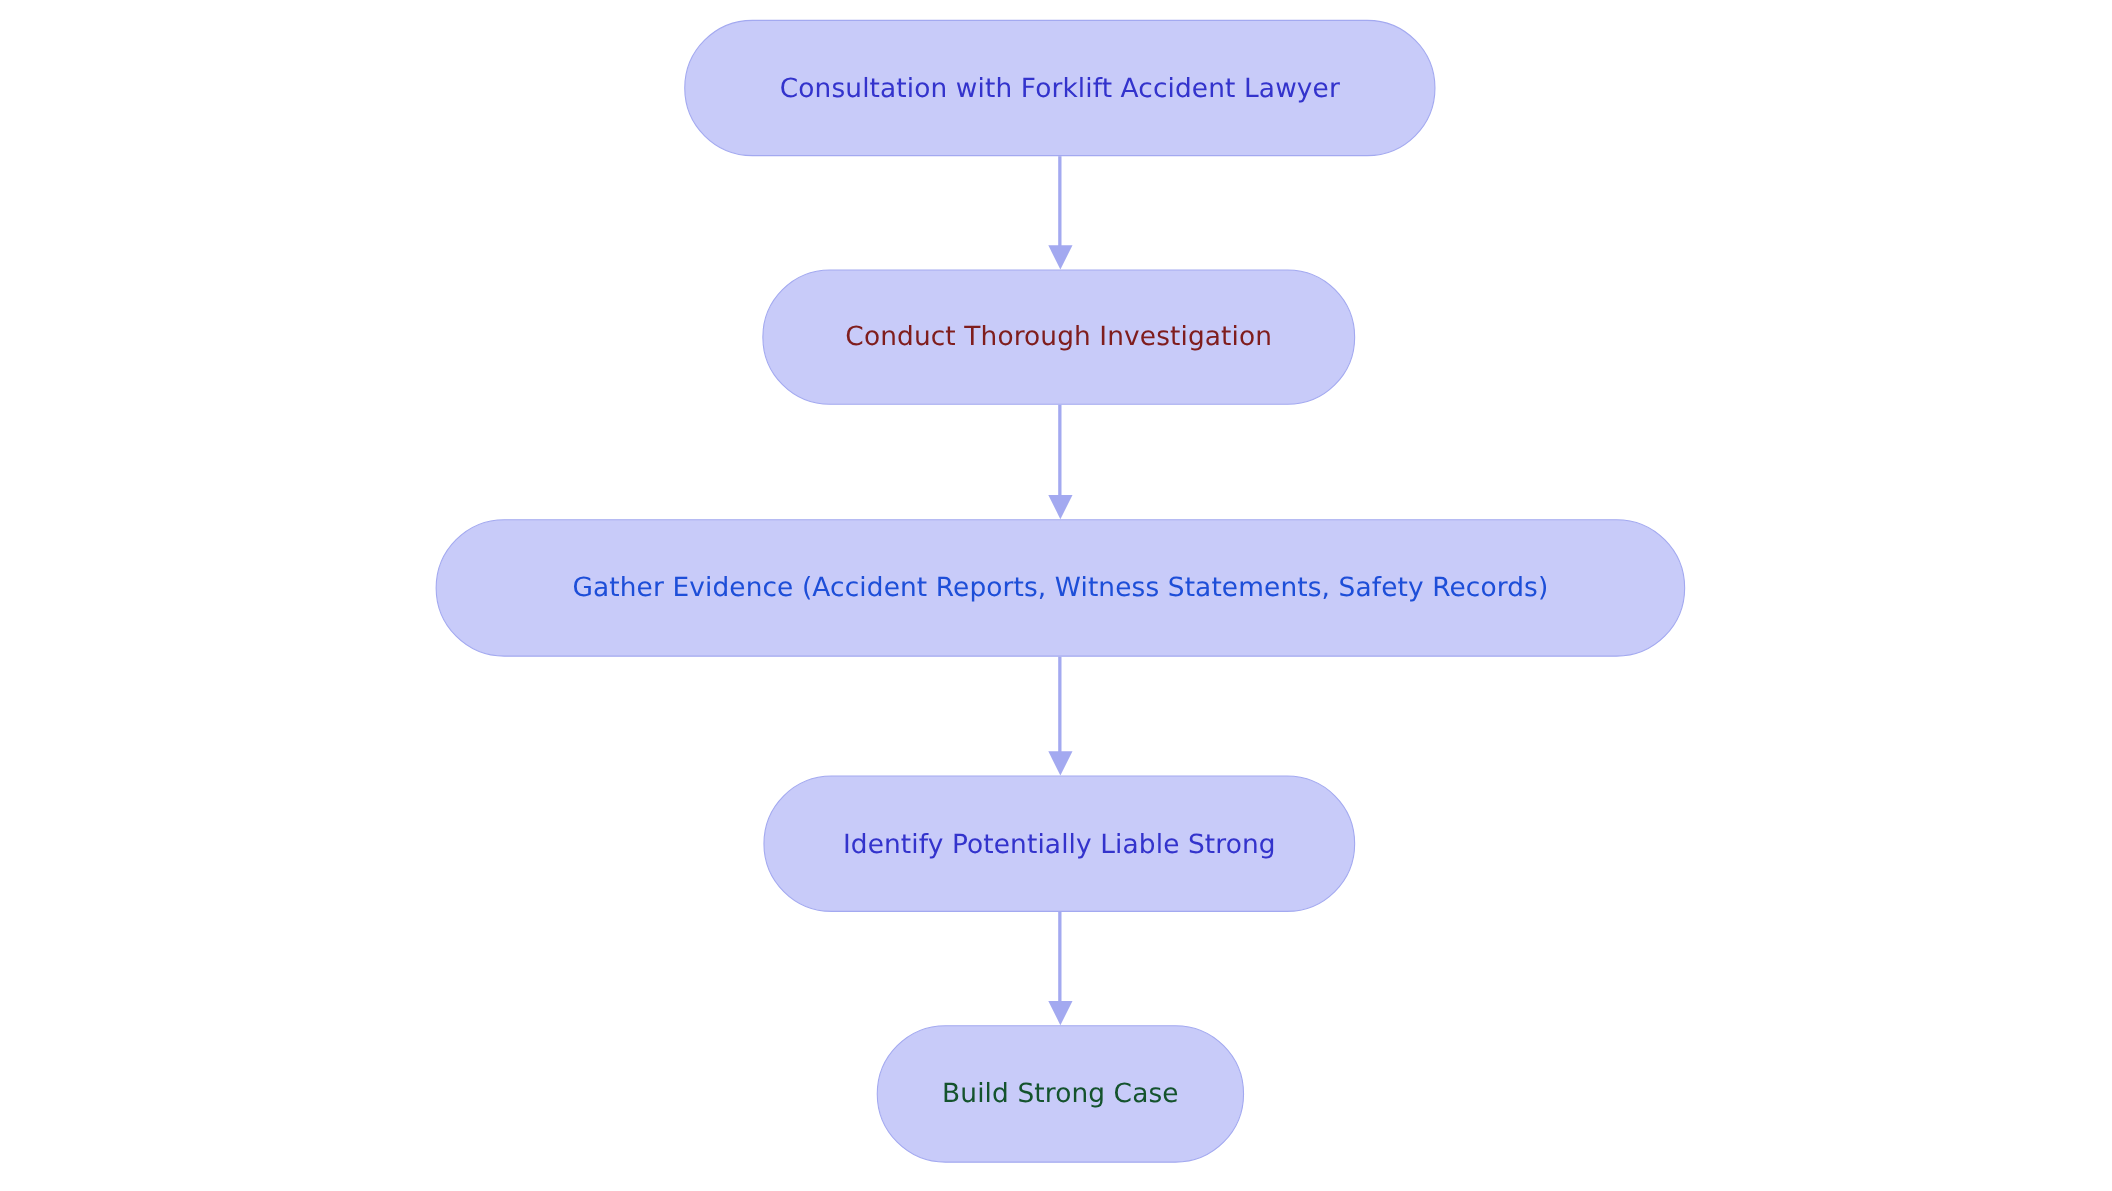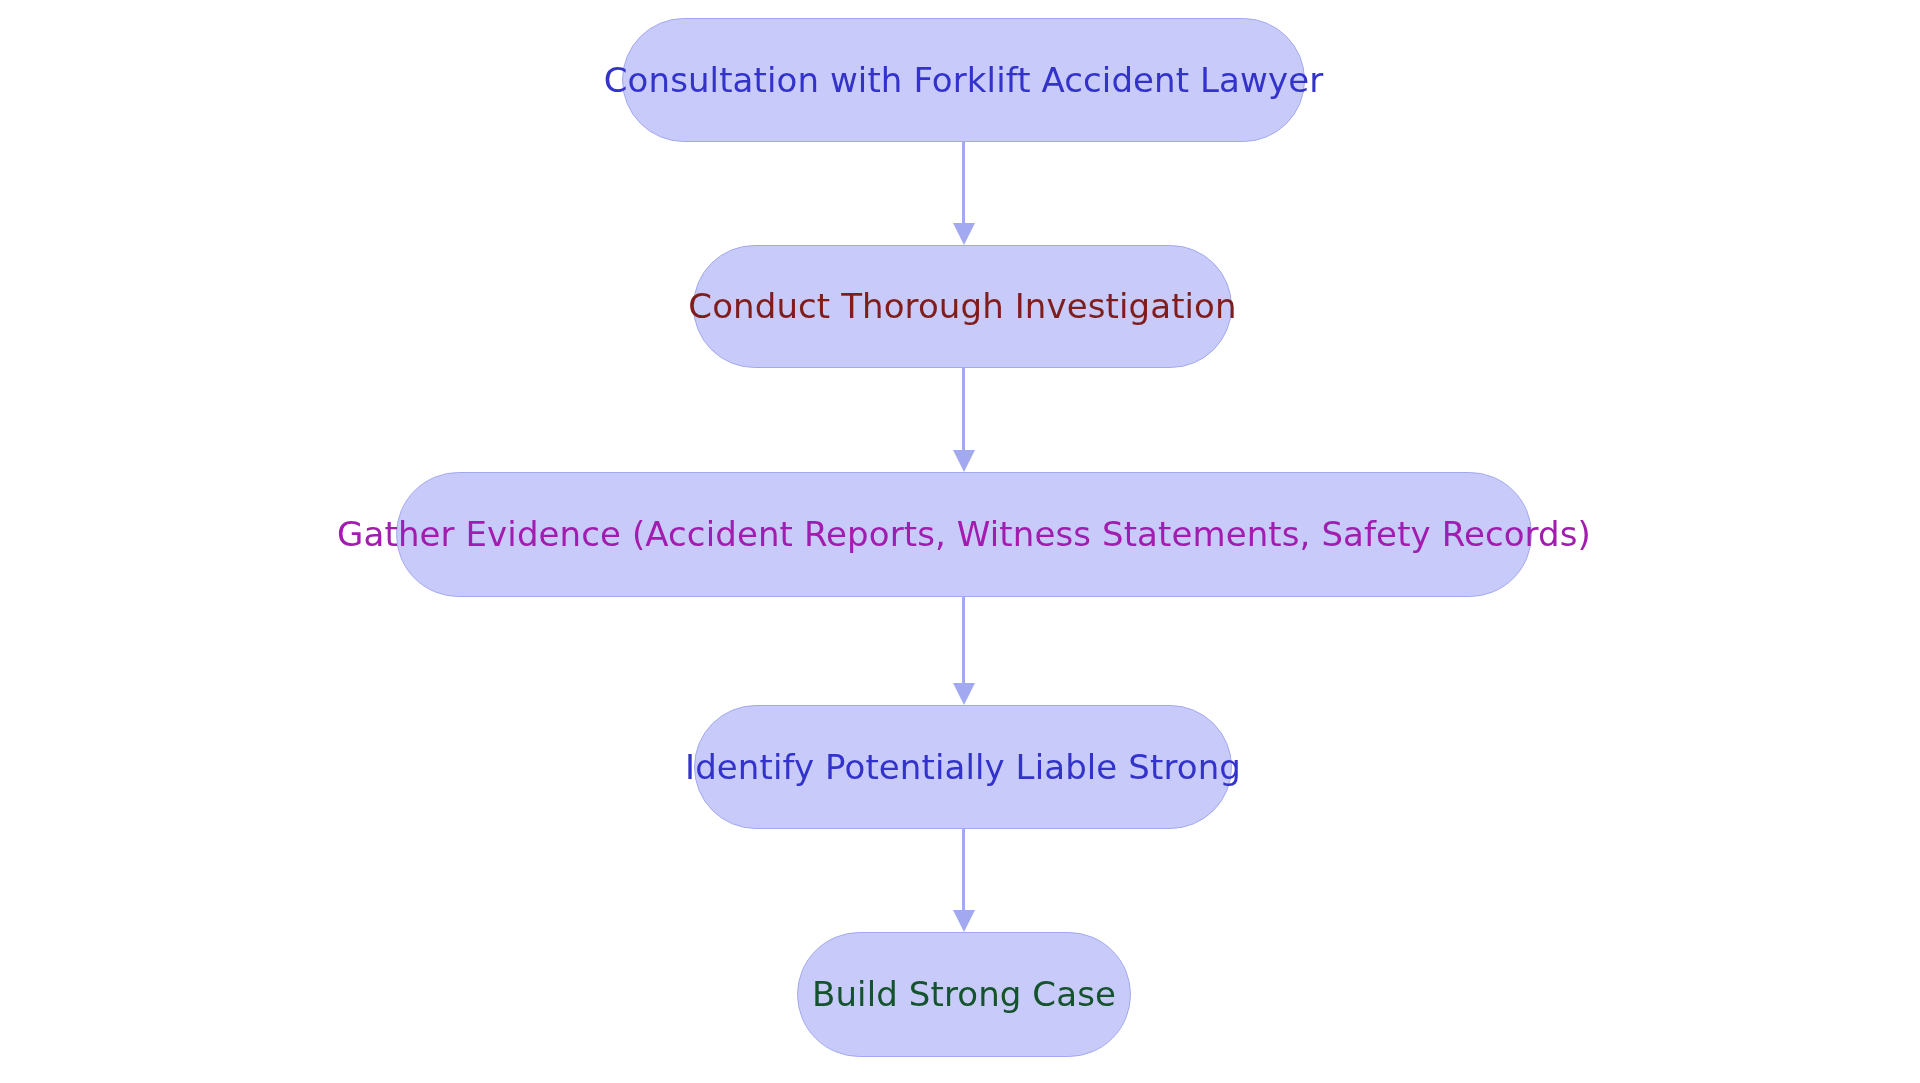--- a/index.html
+++ b/index.html
@@ -21,21 +21,21 @@
   .flow-node {
     position: absolute;
     box-sizing: border-box;
     display: flex;
     align-items: center;
     justify-content: center;
     background: #c8cbf9;
     border: 1.6px solid #a3a9f0;
     border-radius: 62px;
     color: #3333cc;
-    font-size: 34px;
+    font-size: 24px;
     font-weight: 400;
     letter-spacing: 0.1px;
     white-space: nowrap;
     text-align: center;
     line-height: 1.2;
     font-family: "DejaVu Sans", "Liberation Sans", sans-serif;
   }
   .node-label {
     display: block;
     padding: 0 26px;
@@ -80,21 +80,21 @@
     <div class="flow-edge" style="left: 962px; top: 829px; width: 3px; height: 103px;">
       <div class="edge-line" style="height: 83px; background: rgb(163, 169, 240);"></div>
       <div class="edge-head" style="top: 81px; border-top-color: rgb(163, 169, 240);"></div>
     </div>
     <div class="flow-node" style="left: 622px; top: 18px; width: 683px; height: 124px; background: rgb(200, 203, 249); border-color: rgb(163, 169, 240); color: rgb(51, 51, 204); border-radius: 62px;">
       <span class="node-label">Consultation with Forklift Accident Lawyer</span>
     </div>
     <div class="flow-node" style="left: 693px; top: 245px; width: 539px; height: 123px; background: rgb(200, 203, 249); border-color: rgb(163, 169, 240); color: #7f1d1d; border-radius: 61.5px;">
       <span class="node-label">Conduct Thorough Investigation</span>
     </div>
-    <div class="flow-node" style="left: 396px; top: 472px; width: 1136px; height: 125px; background: rgb(200, 203, 249); border-color: rgb(163, 169, 240); color: #a21caf; border-radius: 62.5px;">
+    <div class="flow-node" style="left: 396px; top: 472px; width: 1136px; height: 125px; background: rgb(200, 203, 249); border-color: rgb(163, 169, 240); color: #1d4ed8; border-radius: 62.5px;">
       <span class="node-label">Gather Evidence (Accident Reports, Witness Statements, Safety Records)</span>
     </div>
     <div class="flow-node" style="left: 694px; top: 705px; width: 538px; height: 124px; background: rgb(200, 203, 249); border-color: rgb(163, 169, 240); color: rgb(51, 51, 204); border-radius: 62px;">
       <span class="node-label">Identify Potentially Liable Strong</span>
     </div>
     <div class="flow-node" style="left: 797px; top: 932px; width: 334px; height: 125px; background: rgb(200, 203, 249); border-color: rgb(163, 169, 240); color: #14532d; border-radius: 62.5px;">
       <span class="node-label">Build Strong Case</span>
     </div>
   </div>
 

